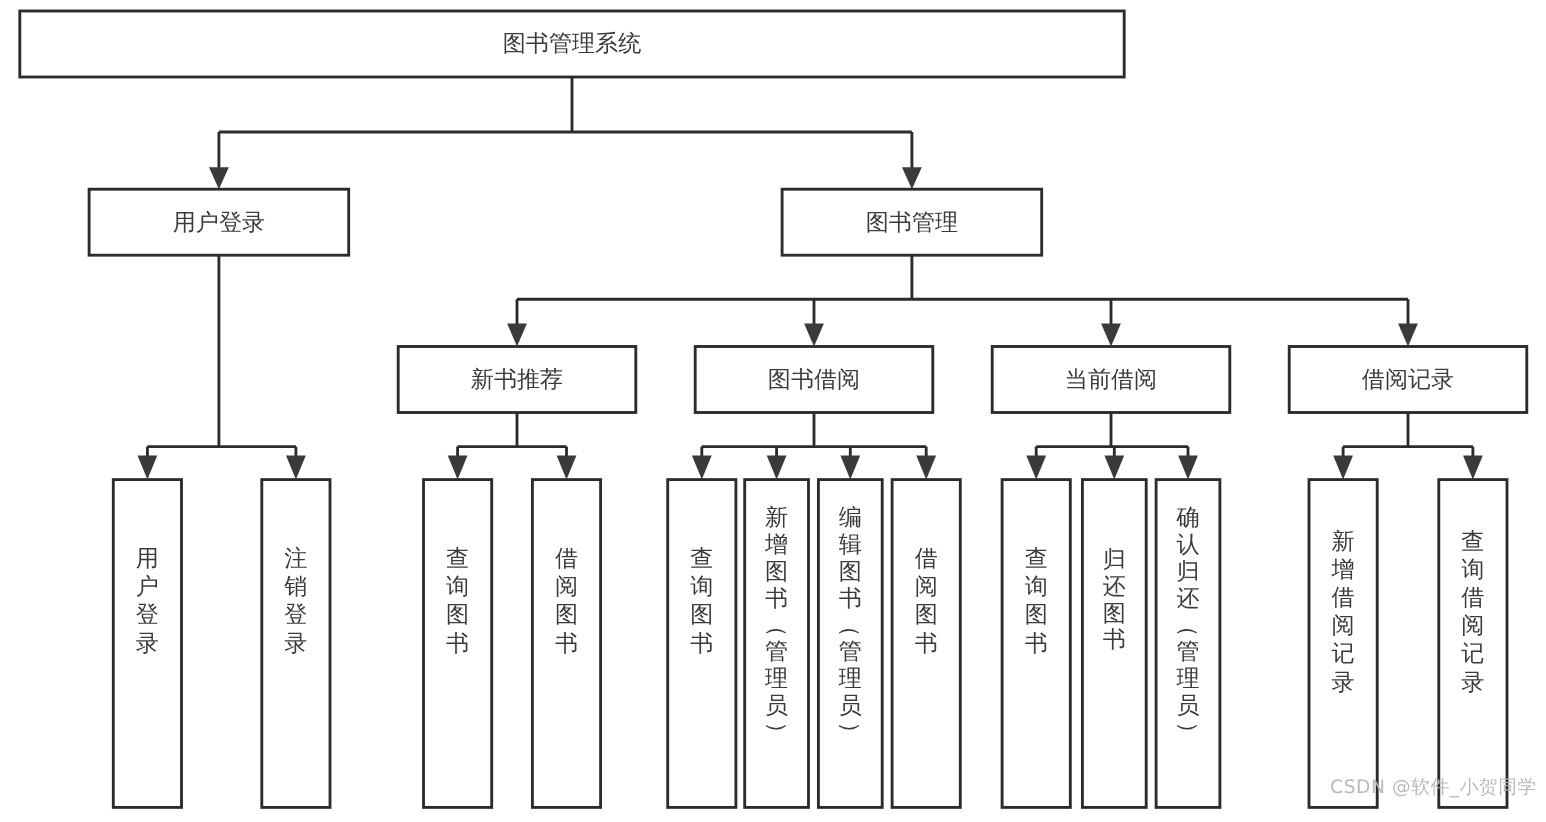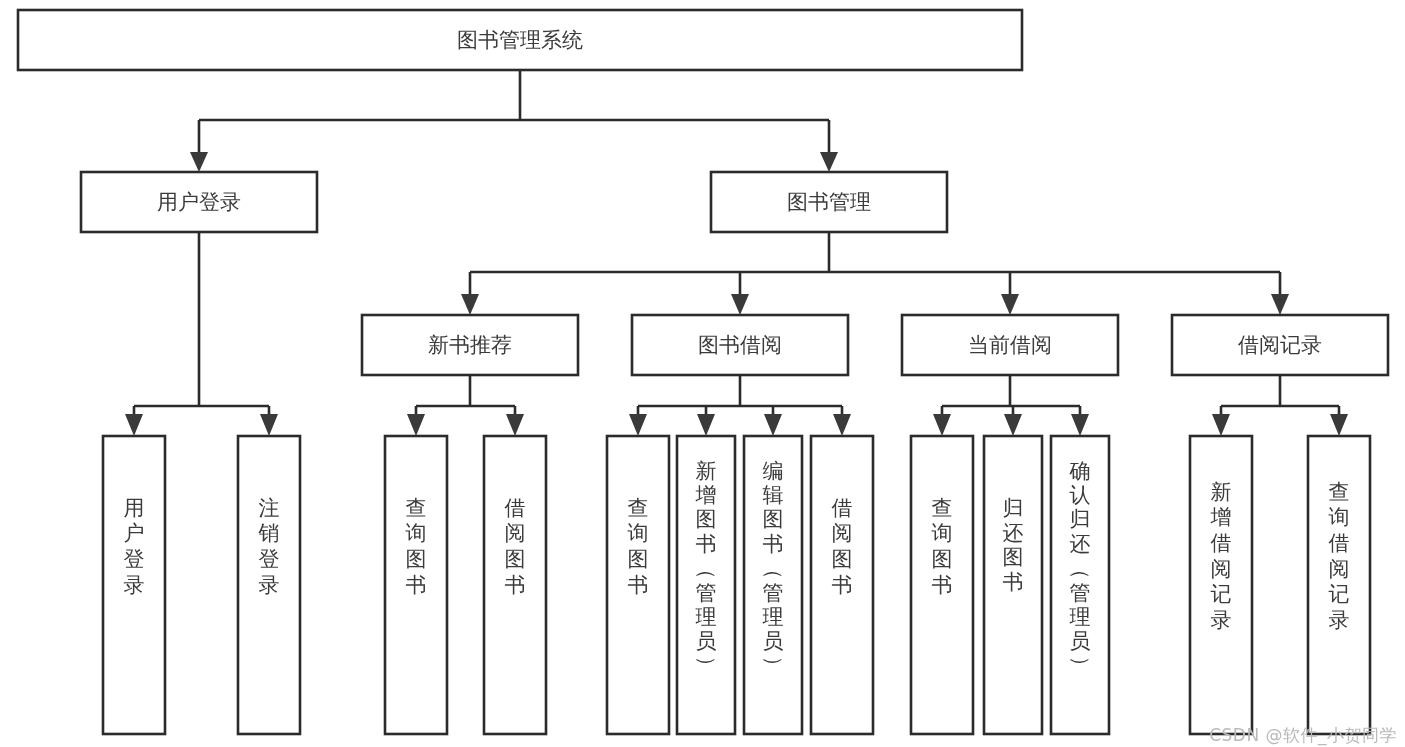--- a/index.html
+++ b/index.html
@@ -49,21 +49,21 @@
     fill: none;
     stroke-linecap: butt;
   }
   .arrow-head {
     fill: #3a3a3a;
     stroke: none;
   }
   .watermark {
     position: absolute;
     right: 8px;
-    bottom: 0;
+    bottom: 20px;
     font-family: "DejaVu Sans", "Liberation Sans", sans-serif;
     font-size: 17px;
     color: #b9b9b9;
     letter-spacing: 0.5px;
     white-space: nowrap;
     pointer-events: none;
     user-select: none;
   }
 </style>
 </head>

